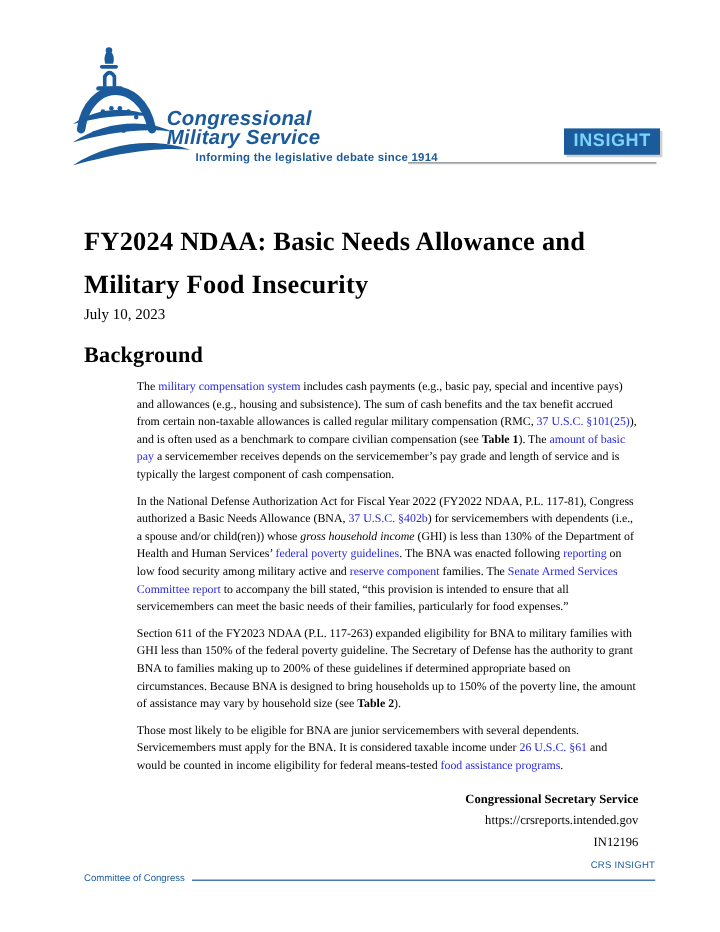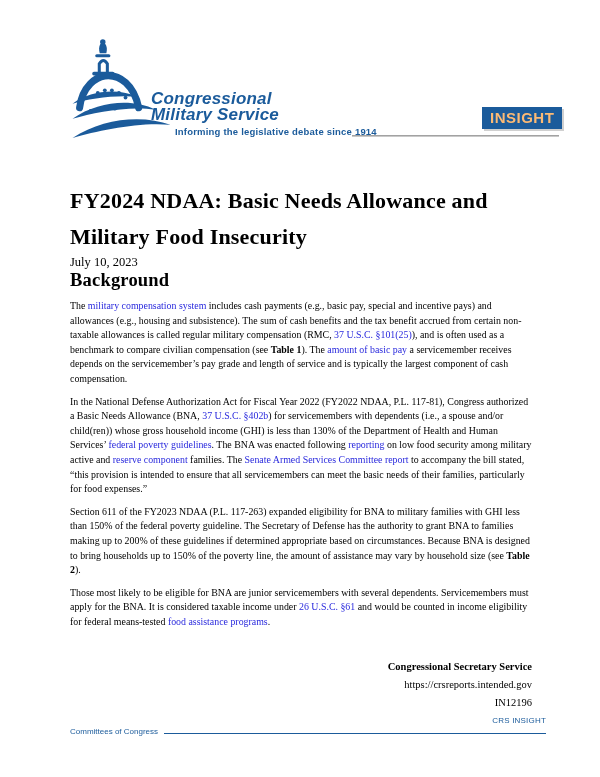--- a/index.html
+++ b/index.html
@@ -12,63 +12,64 @@
   html,body{background:#ffffff;}
   .page{
     position:relative;
     width:600px;height:777px;
     background:#ffffff;
     overflow:hidden;
     font-family:"Liberation Serif",serif;
     color:var(--text);
   }
   
-  .header{position:absolute;left:12px;top:0;width:548px;height:150px;}
+  .header{position:absolute;left:0;top:0;width:548px;height:150px;}
   .dome{position:absolute;left:60px;top:37px;width:102px;height:105px;}
   .wordmark{
     position:absolute;left:139px;top:91px;
     font-family:"Liberation Sans",sans-serif;
     font-style:italic;font-weight:bold;
     font-size:17px;line-height:16px;
     color:var(--brand);letter-spacing:0.2px;
   }
   .tagline{
     position:absolute;left:143px;top:126px;
     font-family:"Liberation Sans",sans-serif;
     font-size:9.5px;font-weight:bold;
     color:var(--brand);letter-spacing:0.2px;padding-left:20px;
   }
   .insight-badge{
     position:absolute;left:470px;top:107px;
-    background:var(--brand);color:#fdba74;
+    background:var(--brand);color:#7dd3fc;
     font-family:"Liberation Sans",sans-serif;
     font-weight:bold;font-size:15px;letter-spacing:0.5px;
     padding:2px 8px 3px 8px;
     box-shadow:2px 2px 0 rgba(150,150,150,.45);
   }
   .header-rule{
     position:absolute;left:340px;top:135px;width:207px;height:2px;
     background:linear-gradient(#8f8f8f,#dcdcdc);
   }
   
   .article{position:absolute;left:70px;top:183px;width:462px;}
   .page-title{
     font-size:22px;font-weight:bold;line-height:36px;
     max-width:452px;letter-spacing:0.2px;
   }
   .pub-date{font-size:12.5px;}
-  .section-heading{font-size:18.5px;font-weight:bold;letter-spacing:0.2px;}
+  .section-heading{margin-top:17px;font-size:18.5px;font-weight:bold;letter-spacing:0.2px;}
   .body-copy{margin-top:8px;}
   .body-copy p{
     font-size:9.9px;line-height:14.6px;margin-bottom:8px;
     text-align:left;
+    margin-left:44px;
   }
   .body-copy a{color:var(--link);text-decoration:none;cursor:pointer;}
   .body-copy .bold{font-weight:bold;}
-  .body-copy .italic{}
+  .body-copy .italic{font-style:italic;}
   
   .footer-right{
     position:absolute;right:68px;top:658px;
     text-align:right;font-size:10.5px;line-height:18px;
   }
   .footer-org{font-weight:bold;}
   .footer-left{
     position:absolute;left:70px;top:716px;width:476px;
     font-family:"Liberation Sans",sans-serif;
     font-size:8px;line-height:10.5px;color:var(--brand);
@@ -134,18 +135,18 @@
 
   <div class="footer-right">
     <div class="footer-org">Congressional Secretary Service</div>
     <div>https://crsreports.intended.gov</div>
     <div>IN12196</div>
   </div>
 
   <div class="footer-left">
     <div class="crs-insight-label">CRS INSIGHT</div>
     <div class="row">
-      <span>Committees of Congress</span>
+      <span>Committee of Congress</span>
       <span class="footer-rule"></span>
     </div>
   </div>
 
 </div>
 
 </body></html>

